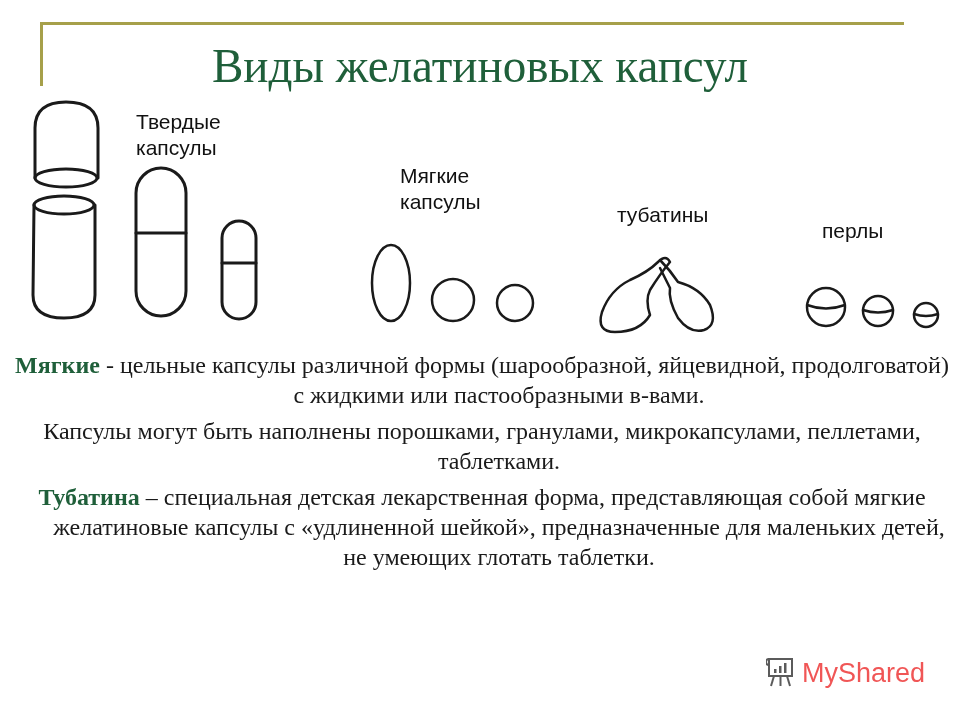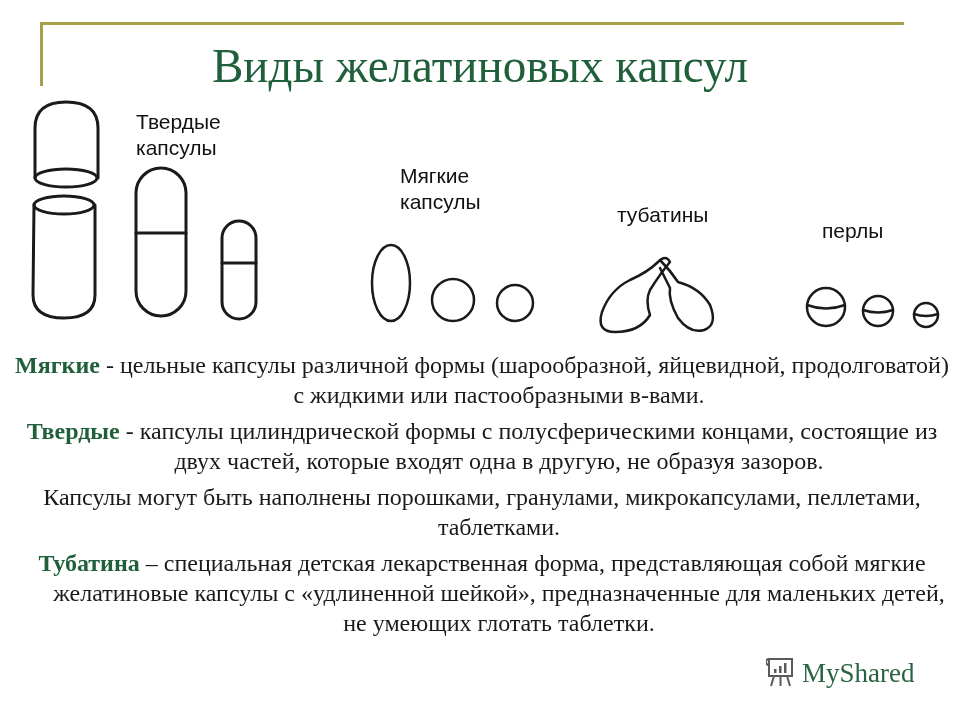--- a/index.html
+++ b/index.html
@@ -79,22 +79,22 @@
       color: #1f5f3a;
       font-weight: bold;
     }
     .watermark {
       position: absolute;
       left: 766px;
       top: 656px;
       display: flex;
       align-items: center;
       gap: 6px;
-      color: #14532d;
-      font-family: Liberation Serif, serif;
+      color: #ef4444;
+      font-family: Liberation Sans, sans-serif;
       font-size: 27px;
       opacity: 0.9;
     }
   </style>
 </head>
 <body>
 
 <div class="frame-top"></div>
 <div class="frame-left"></div>
 
@@ -153,21 +153,20 @@
   <div class="label" style="left:400px; top:83px;">
     <div>Мягкие</div>
     <div>капсулы</div>
   </div>
   <div class="label" style="left:602px; top:122px;margin-left:15px;">тубатины</div>
   <div class="label" style="left:822px; top:138px;">перлы</div>
 </div>
 
 <div class="body-text">
   <p class="para"><span class="term">Мягкие</span><span> - </span><span>цельные капсулы различной формы (шарообразной, яйцевидной, продолговатой) с жидкими или пастообразными в-вами.</span></p>
-  <p class="para"><span class="term">Твердые</span><span> - </span><span>капсулы цилиндрической формы с полусферическими концами, состоящие из двух частей, которые входят одна в другую, не образуя зазоров.</span></p>
   <p class="para">Капсулы могут быть наполнены порошками, гранулами, микрокапсулами, пеллетами, таблетками.</p>
   <p class="para"><span class="term">Тубатина</span><span> – </span><span>специальная детская лекарственная форма, представляющая собой мягкие желатиновые капсулы с «удлиненной шейкой», предназначенные для маленьких детей, не умеющих глотать таблетки.</span></p>
 </div>
 
 <div class="watermark">
   <svg width="30" height="34" viewBox="0 0 30 34" fill="none" stroke="#4a4a4a" stroke-width="2">
     <path d="M3 3 L26 3 L26 20 L3 20 Z"></path>
     <path d="M3 3 Q0 3 0 6 Q0 9 3 9"></path>
     <rect x="8" y="13" width="2.5" height="4" fill="#4a4a4a" stroke="none"></rect>
     <rect x="13" y="10" width="2.5" height="7" fill="#4a4a4a" stroke="none"></rect>

